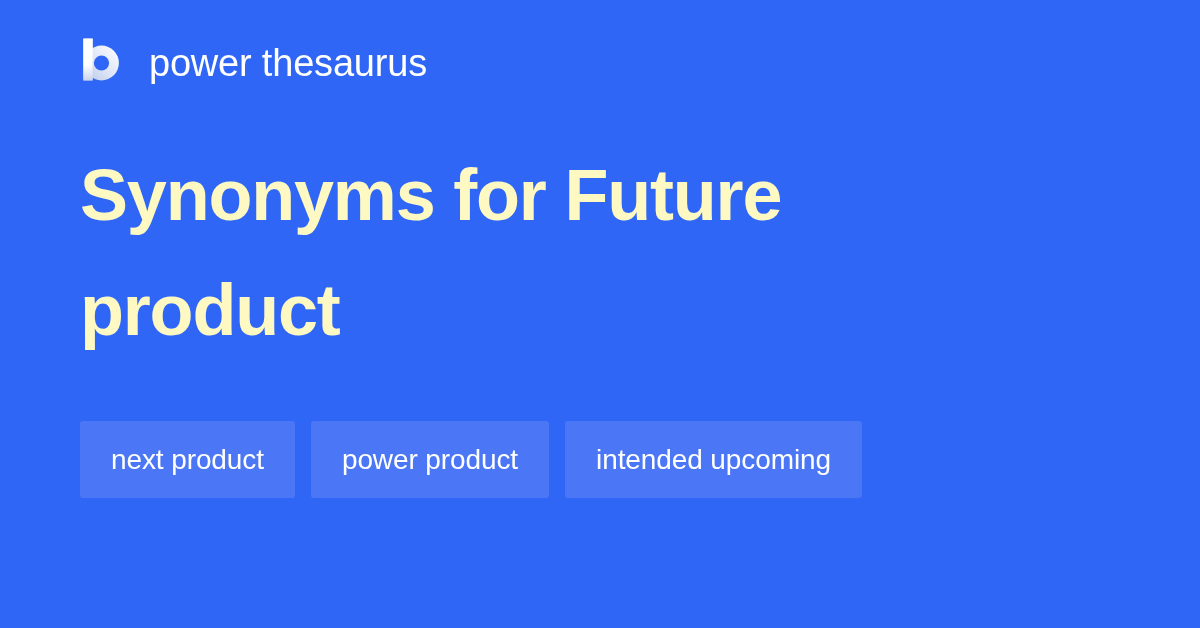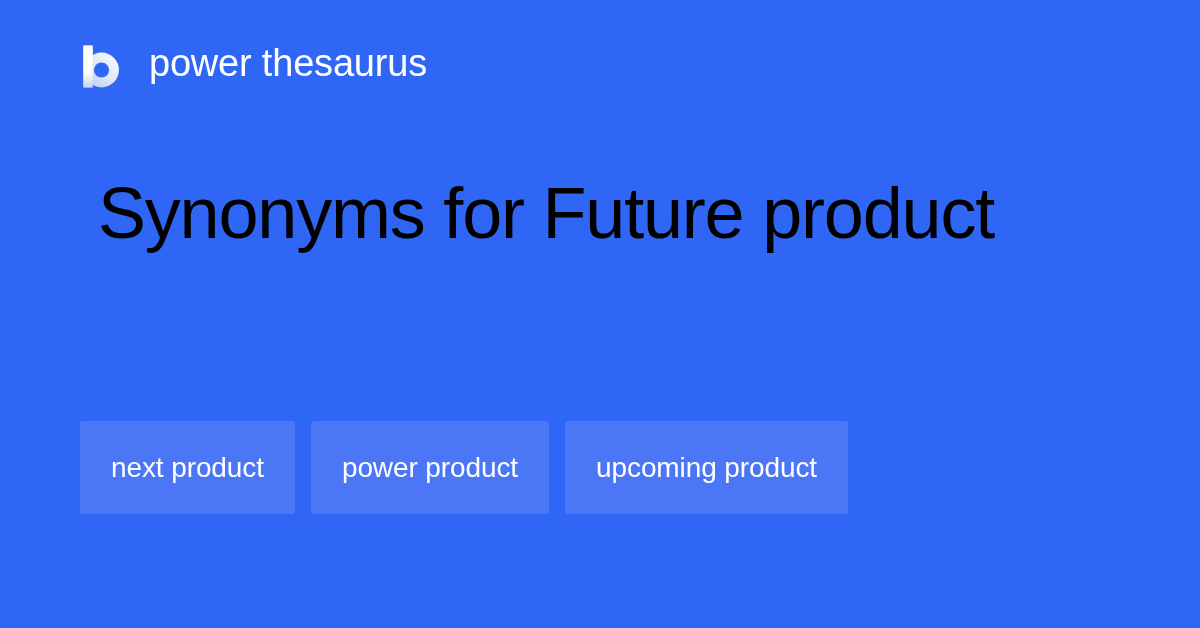--- a/index.html
+++ b/index.html
@@ -23,23 +23,23 @@
     width: 1200px;
     height: 628px;
     background: #2f66f5;
     padding: 0;
   }
 
   
   .brand {
     position: absolute;
     left: 80px;
-    top: 44px;
+    top: 30px;
     display: flex;
-    align-items: flex-start;
+    align-items: flex-end;
     gap: 24px;
     height: 52px;
   }
 
   .brand-mark {
     width: 45px;
     height: 45px;
     display: block;
     flex: 0 0 auto;
   }
@@ -52,43 +52,43 @@
     line-height: 1;
     white-space: nowrap;
   }
 
   
   .headline {
     position: absolute;
     left: 80px;
     top: 138px;
     width: 900px;
-    margin: 18px;
-    color: #000000;
+    margin: 0;
+    color: #fef9c3;
     font-size: 72px;
-    font-weight: 400;
+    font-weight: 700;
     line-height: 115px;
     letter-spacing: -1.2px;
   }
 
   
   .chips {
     position: absolute;
     left: 80px;
     top: 421px;
     width: 1040px;
     display: flex;
     flex-wrap: wrap;
     gap: 16px 16px;
     align-content: flex-start;
   }
 
   .chip {
     box-sizing: border-box;
-    height: 93px;
+    height: 77px;
     display: flex;
     align-items: center;
     justify-content: center;
     padding: 0 31px;
     background: #4b77f7;
     border-radius: 3px;
     color: #ffffff;
     font-size: 28px;
     font-weight: 400;
     letter-spacing: -0.1px;
@@ -127,16 +127,16 @@
       <rect x="3.4" y="1.6" width="9.2" height="41.8" fill="url(#stemGrad)"></rect>
     </svg>
     <span class="brand-word">power thesaurus</span>
   </div>
 
   <h1 class="headline">Synonyms for Future product</h1>
 
   <div class="chips">
     <div class="chip">next product</div>
     <div class="chip">power product</div>
-    <div class="chip">upcoming product</div>
+    <div class="chip">intended upcoming</div>
   </div>
 
 </div>
 
 </body></html>

